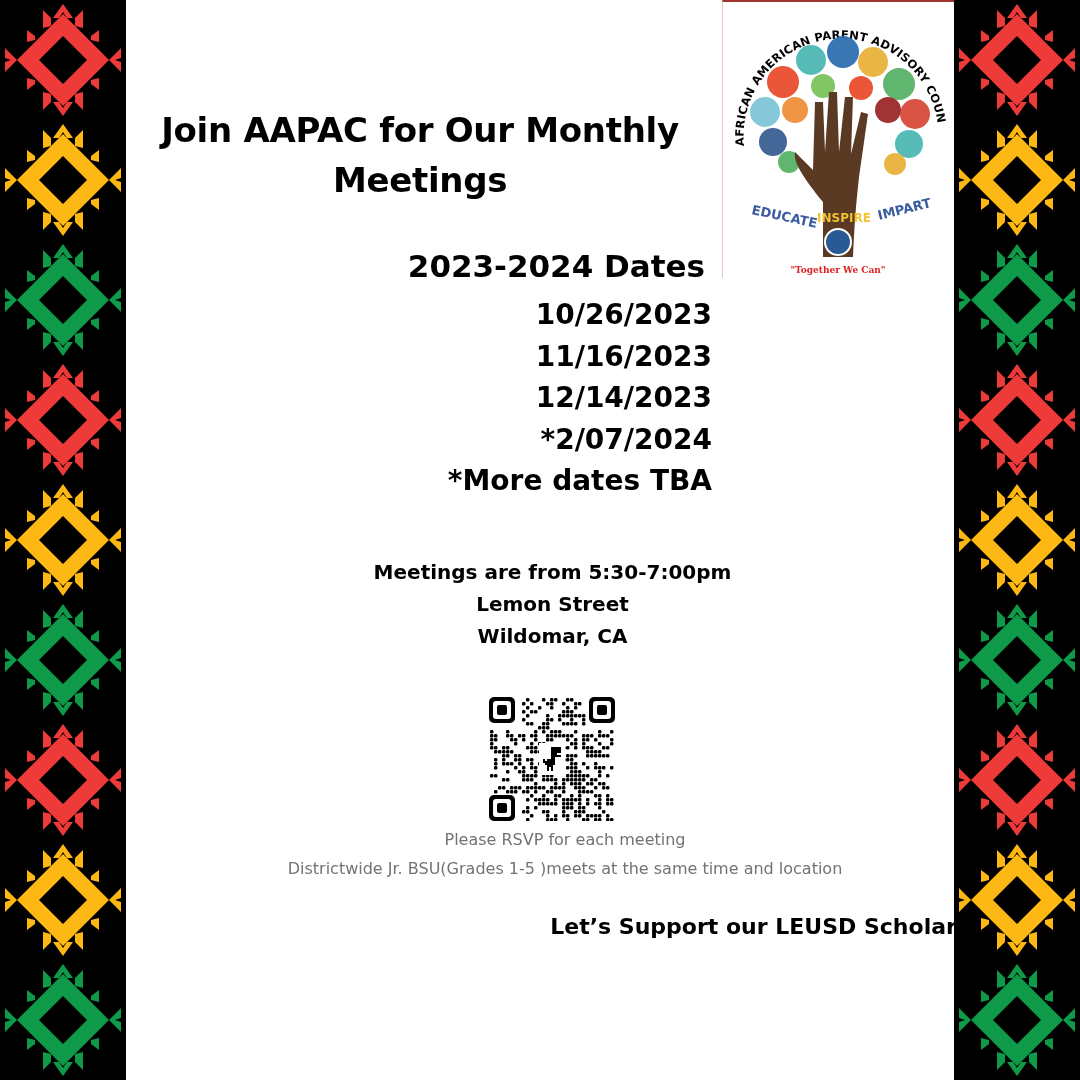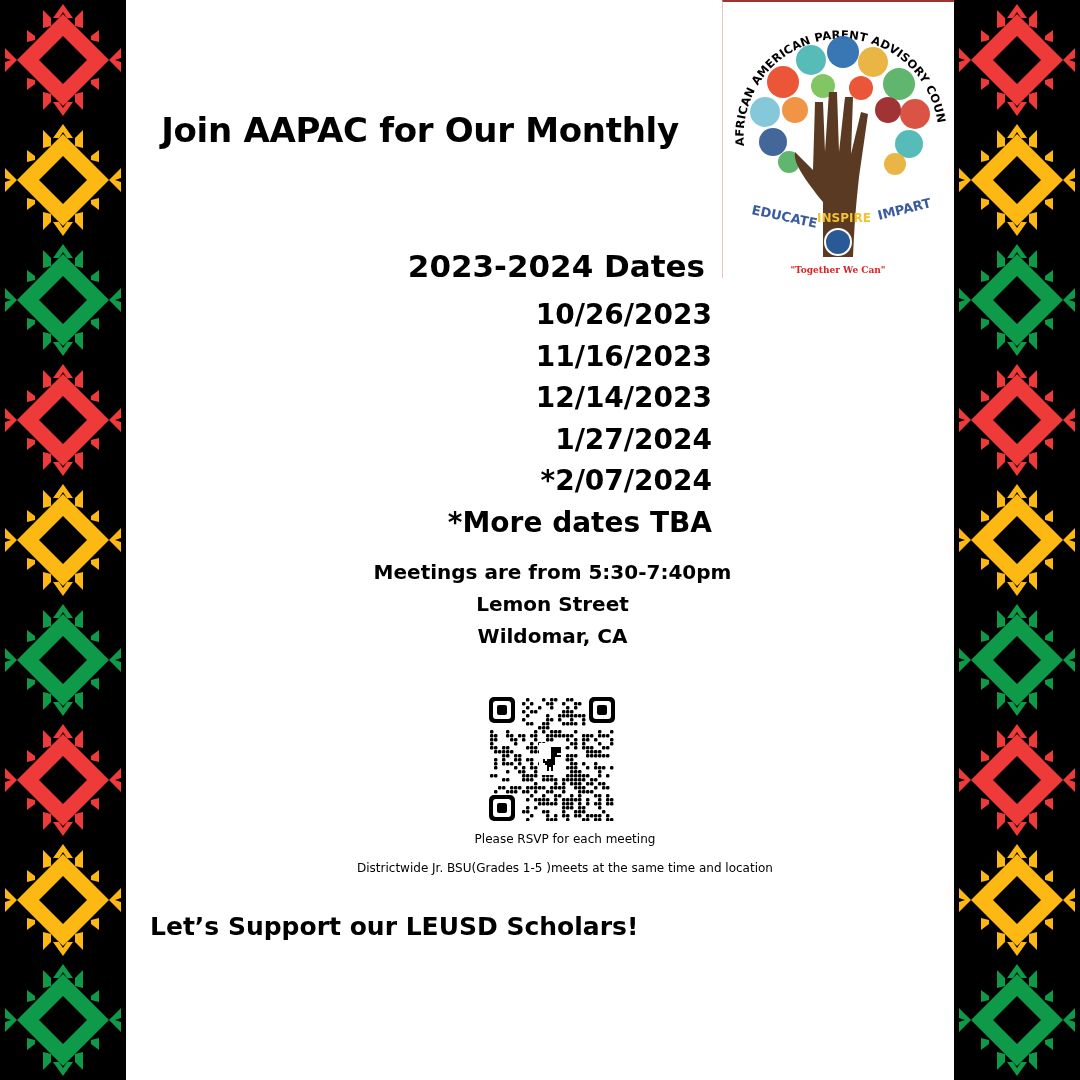--- a/index.html
+++ b/index.html
@@ -7,22 +7,22 @@
   .border-col { position:absolute; top:0; width:126px; height:1080px; background:#000; overflow:hidden; }
   .border-left { left:0; }
   .border-right { left:954px; }
   .motif { position:absolute; left:3px; width:120px; height:120px; }
   .logo { position:absolute; left:722px; top:0; width:232px; height:278px; background:#fff; border-top:2px solid #a0332b; border-left:1px solid #e6c6c0; box-sizing:border-box; }
   .title { position:absolute; left:140px; top:105px; width:560px; text-align:center; font-weight:bold; font-size:34px; line-height:50px; letter-spacing:-0.3px; }
   .dates-heading { position:absolute; left:400px; top:248px; width:305px; text-align:right; font-weight:bold; font-size:31px; }
   .dates { position:absolute; left:412px; top:294px; width:300px; text-align:right; font-size:28px; line-height:41.5px; font-weight:bold; }
   .info { position:absolute; left:200px; top:556px; width:705px; text-align:center; font-weight:bold; font-size:20px; line-height:32px; }
   .qr { position:absolute; left:489px; top:697px; width:126px; height:124px; }
-  .rsvp { position:absolute; left:150px; top:825px; width:830px; text-align:center; font-size:12px; line-height:29px; color:#000000; font-weight:normal; }
-  .tagline { position:absolute; left:150px; top:910px; width:830px; text-align:left; font-weight:bold; font-size:25px; line-height:34px; }
+  .rsvp { position:absolute; left:150px; top:825px; width:830px; text-align:center; font-size:16px; line-height:29px; color:#737373; font-weight:normal; }
+  .tagline { position:absolute; left:150px; top:910px; width:830px; text-align:right; font-weight:bold; font-size:22px; line-height:34px; }
 </style>
 </head>
 <body>
 
 <svg width="0" height="0" style="position:absolute">
   <defs>
     <g id="motif-shape">
 
       <path d="M60 14 L106 60 L60 106 L14 60 Z M60 36 L36 60 L60 84 L84 60 Z" fill-rule="evenodd"></path>
 
@@ -135,34 +135,34 @@
     <circle cx="115" cy="240" r="13" fill="#2a5a95" stroke="#fff" stroke-width="2"></circle>
     <text x="28" y="212" font-family="DejaVu Sans, sans-serif" font-weight="bold" font-size="13" fill="#3a5ba0" transform="rotate(12 28 212)">EDUCATE</text>
     <text x="94" y="220" font-family="DejaVu Sans, sans-serif" font-weight="bold" font-size="12" fill="#f2c230">INSPIRE</text>
     <text x="156" y="218" font-family="DejaVu Sans, sans-serif" font-weight="bold" font-size="13" fill="#3a5ba0" transform="rotate(-14 156 218)">IMPART</text>
     <text x="115" y="271" text-anchor="middle" font-family="DejaVu Serif, serif" font-weight="bold" font-size="9" fill="#d22">"Together We Can"</text>
   </svg>
 </div>
 
 <div class="title">
   <div>Join AAPAC for Our Monthly</div>
+  <div>Meetings</div>
 </div>
 
 <div class="dates-heading">2023-2024 Dates</div>
 <div class="dates">
   <div>10/26/2023</div>
   <div>11/16/2023</div>
   <div>12/14/2023</div>
-  <div>1/27/2024</div>
   <div>*2/07/2024</div>
   <div>*More dates TBA</div>
 </div>
 
 <div class="info">
-  <div>Meetings are from 5:30-7:40pm</div>
+  <div>Meetings are from 5:30-7:00pm</div>
   <div>Lemon Street</div>
   <div>Wildomar, CA</div>
 </div>
 
 <div class="qr">
   <svg width="126" height="124" viewBox="0 0 126 124" id="qrSvg">
     <g fill="#000">
       <rect x="0" y="0" width="26" height="26" rx="5"></rect>
         <rect x="4" y="4" width="18" height="18" rx="3" fill="#fff"></rect>
         <rect x="8" y="8" width="10" height="10" rx="2"></rect>

